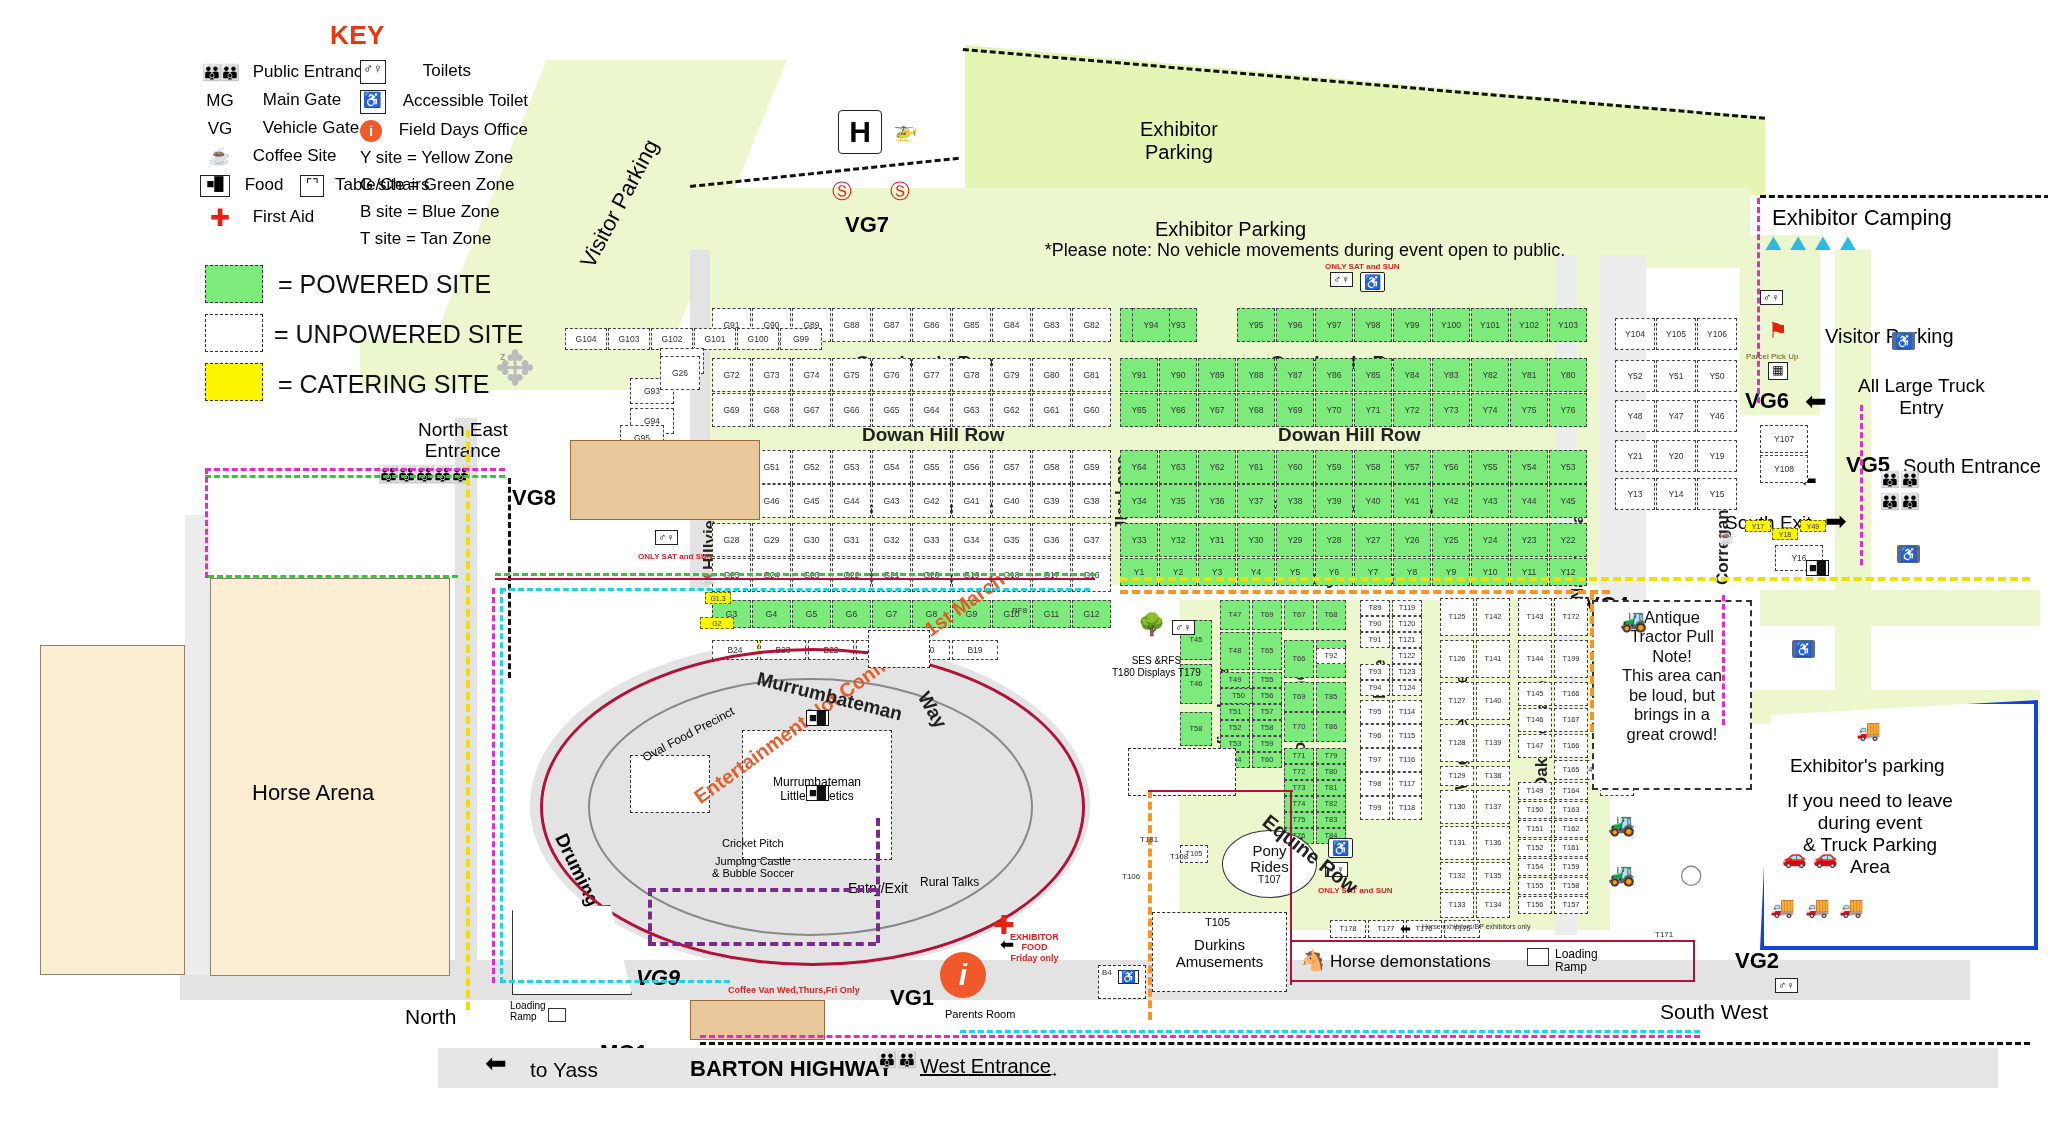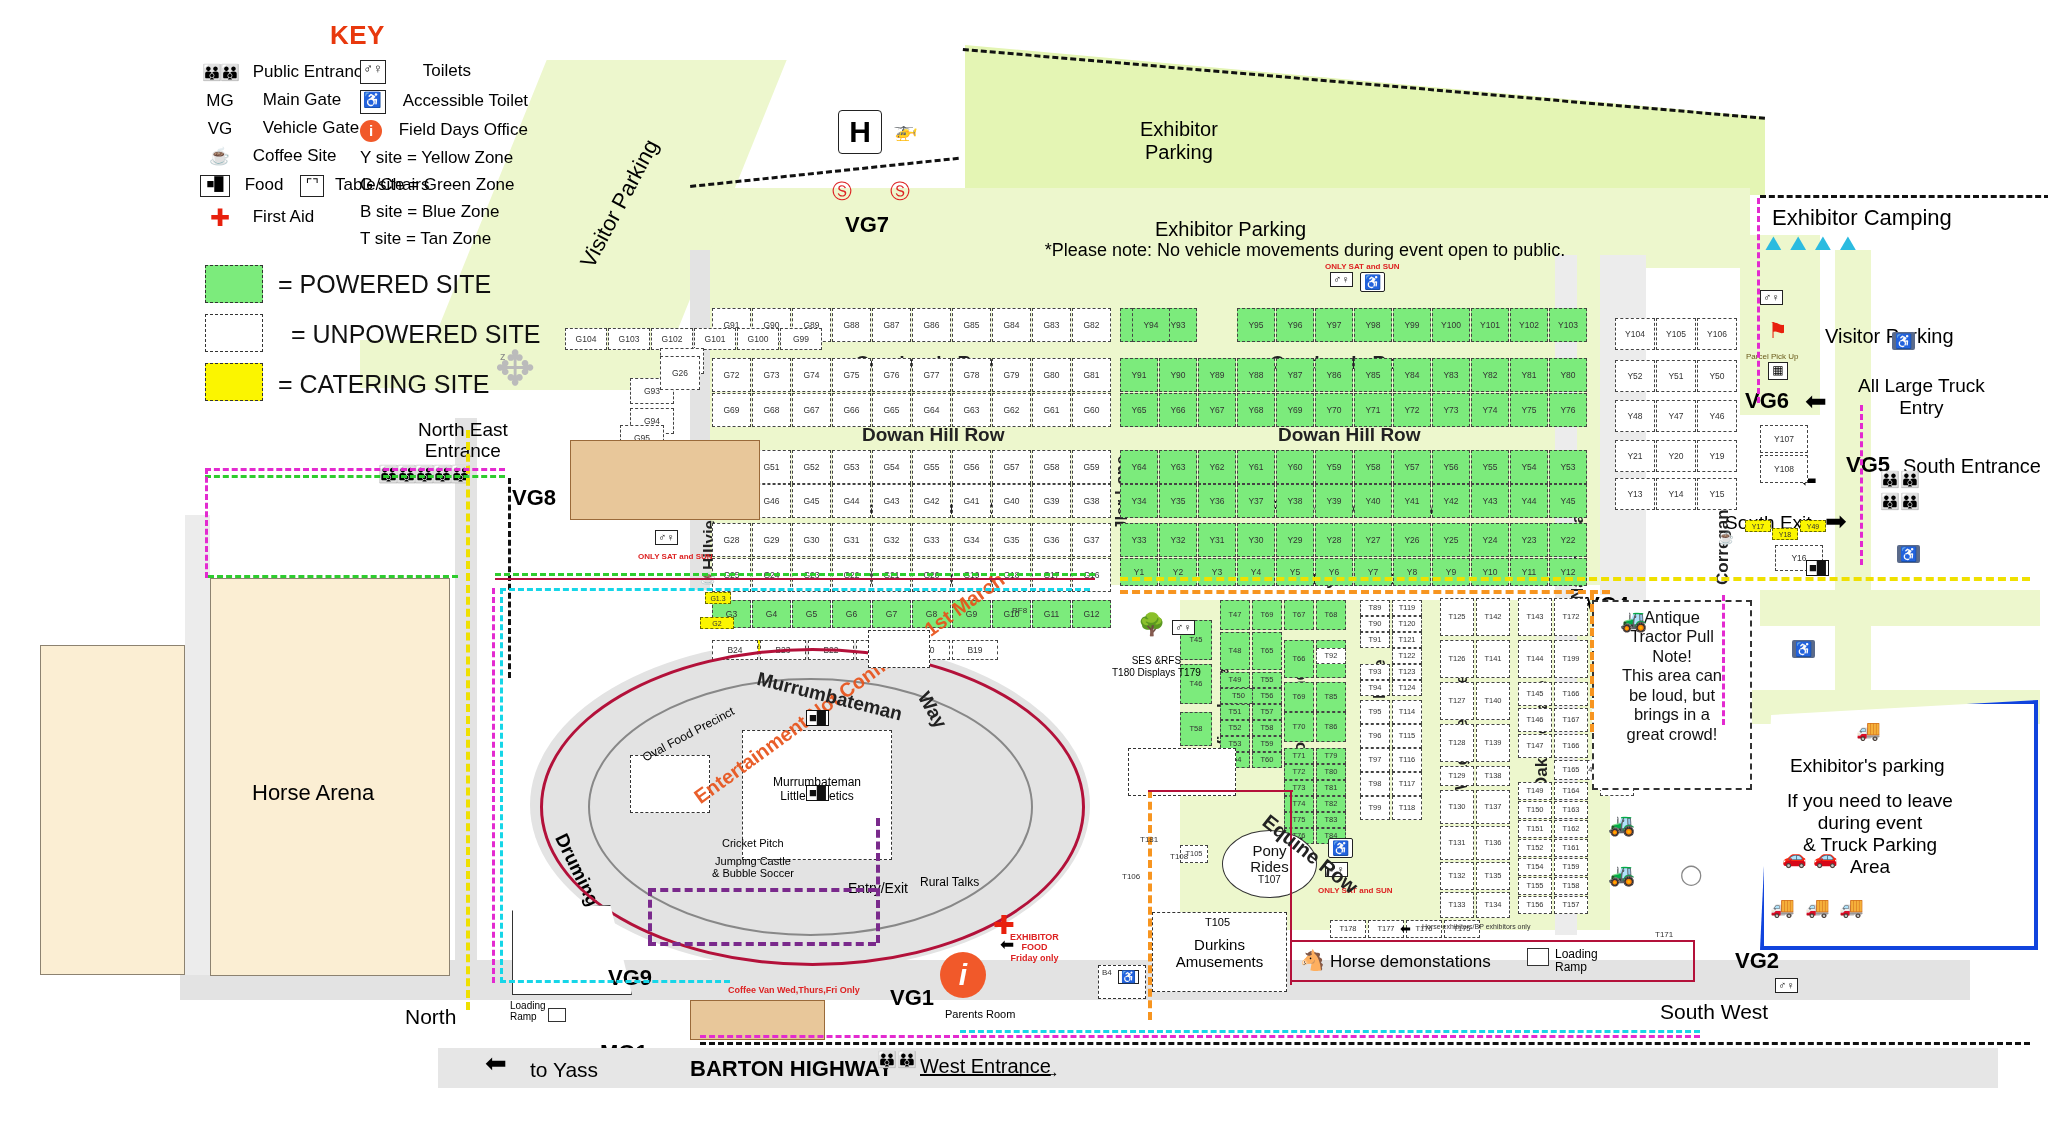--- a/index.html
+++ b/index.html
@@ -212,21 +212,21 @@
     </div>
     <div class="key-row" style="left:160px; top:128px;">Y site = Yellow Zone</div>
     <div class="key-row" style="left:160px; top:155px;">G site = Green Zone</div>
     <div class="key-row" style="left:160px; top:182px;">B site = Blue Zone</div>
     <div class="key-row" style="left:160px; top:209px;">T site = Tan Zone</div>
   </div>
 
   <div class="legend-sq" style="left:205px; top:265px; background:#7ceb7c;"></div>
   <div class="legend-lbl" style="left:278px; top:270px;">= POWERED SITE</div>
   <div class="legend-sq" style="left:205px; top:314px; background:#ffffff;"></div>
-  <div class="legend-lbl" style="left:291px; top:320px;">= UNPOWERED SITE</div>
+  <div class="legend-lbl" style="left:274px; top:320px;">= UNPOWERED SITE</div>
   <div class="legend-sq" style="left:205px; top:363px; background:#fbf500;"></div>
   <div class="legend-lbl" style="left:278px; top:370px;">= CATERING SITE</div>
 
   <div class="compass" style="left:495px; top:340px; font-size:48px; color:#bbb;">✥</div>
   <div class="compass" style="left:500px; top:350px; font-size:11px;">z</div>
 
   <div class="mtext" style="left:575px; top:260px; font-size:22px; transform:rotate(-62deg); transform-origin:left top;">Visitor Parking</div>
 
   <div class="boxicon abs" style="left:838px; top:110px; width:44px; height:44px; font-size:30px; font-weight:bold; line-height:42px; border-radius:4px;">
     <span>H</span>
@@ -655,21 +655,21 @@
 
   <div class="infoi abs" style="left:940px; top:952px; width:46px; height:46px; font-size:30px; line-height:46px; font-style:italic;">i</div>
   <div class="firstaid abs" style="left:993px; top:912px;">✚</div>
   <div class="mtext tinyr" style="left:1010px; top:932px; font-size:9px; white-space:pre-line; text-align:center; line-height:1.15;">EXHIBITOR
 FOOD
 Friday only</div>
   <div class="mtext tinyr" style="left:728px; top:985px; font-size:9px;">Coffee Van Wed,Thurs,Fri Only</div>
   <div class="bigarrow" style="left:1000px; top:936px; font-size:17px;">⬅</div>
 
   <div class="vgl" style="left:608px; top:965px;"></div>
-  <div class="vgl" style="left:608px; top:965px;">VG9</div>
+  <div class="vgl" style="left:636px; top:965px;font-style:italic;">VG9</div>
   <div class="vgl" style="left:890px; top:985px;">VG1</div>
   <div class="vgl" style="left:600px; top:1040px;">MG1</div>
 
   <div class="mtext" style="left:510px; top:1000px; font-size:10px; white-space:pre-line; line-height:1.1;">Loading
 Ramp</div>
   <div class="plainbox" style="left:548px; top:1008px; width:18px; height:14px; border-style:solid;"></div>
 
   <div class="mtext" style="left:405px; top:1005px; font-size:21px;">North</div>
   <div class="mtext" style="left:1660px; top:1000px; font-size:21px;">South West</div>
 

